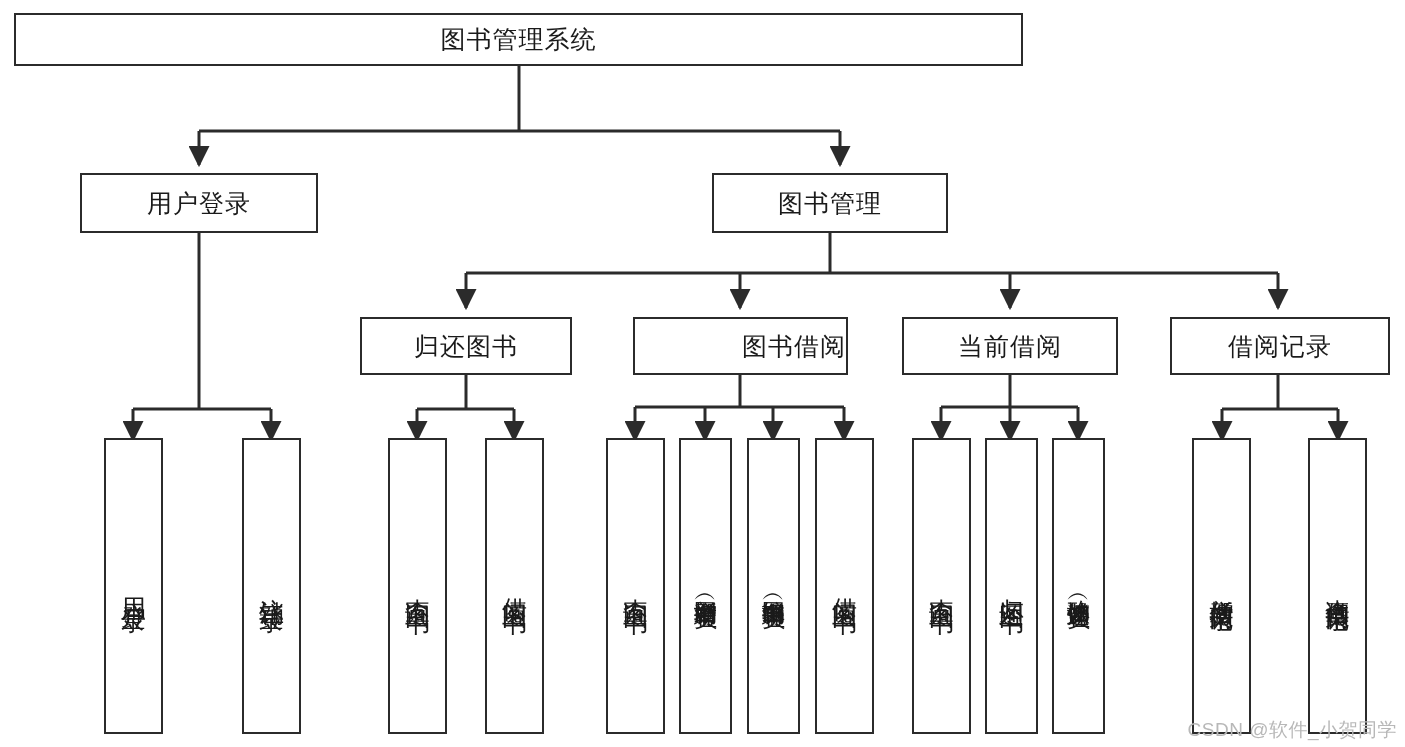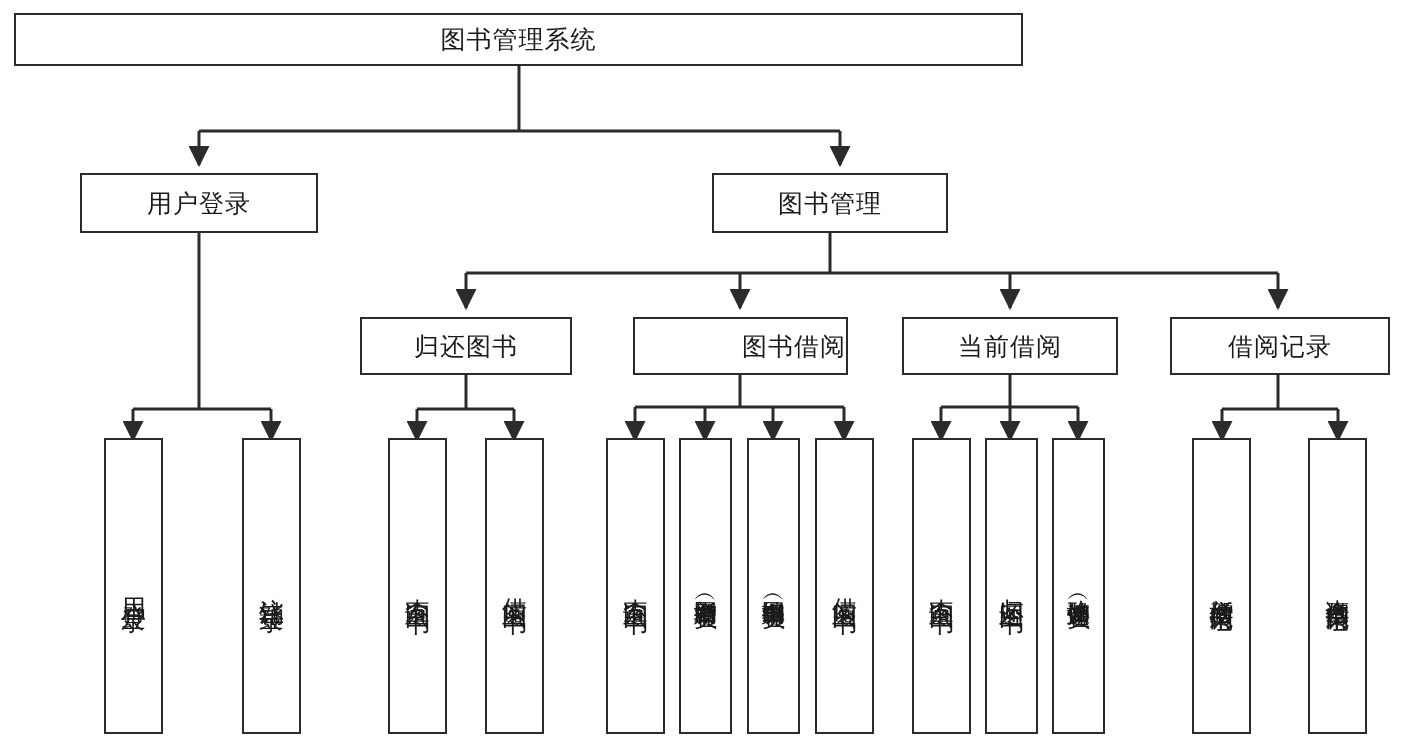--- a/index.html
+++ b/index.html
@@ -181,13 +181,14 @@
     <span class="vlabel">确认归还（管理员）</span>
   </div>
 
   <div class="node vert" style="left:1192px; top:438px; width:59px; height:296px; font-size:24px; letter-spacing:2px;">
     <span class="vlabel">新增借阅记录</span>
   </div>
   <div class="node vert" style="left:1308px; top:438px; width:59px; height:296px; font-size:24px; letter-spacing:2px;">
     <span class="vlabel">查询借阅记录</span>
   </div>
 
+  <div class="watermark">CSDN @软件_小贺同学</div>
 </div>
 
 </body></html>

